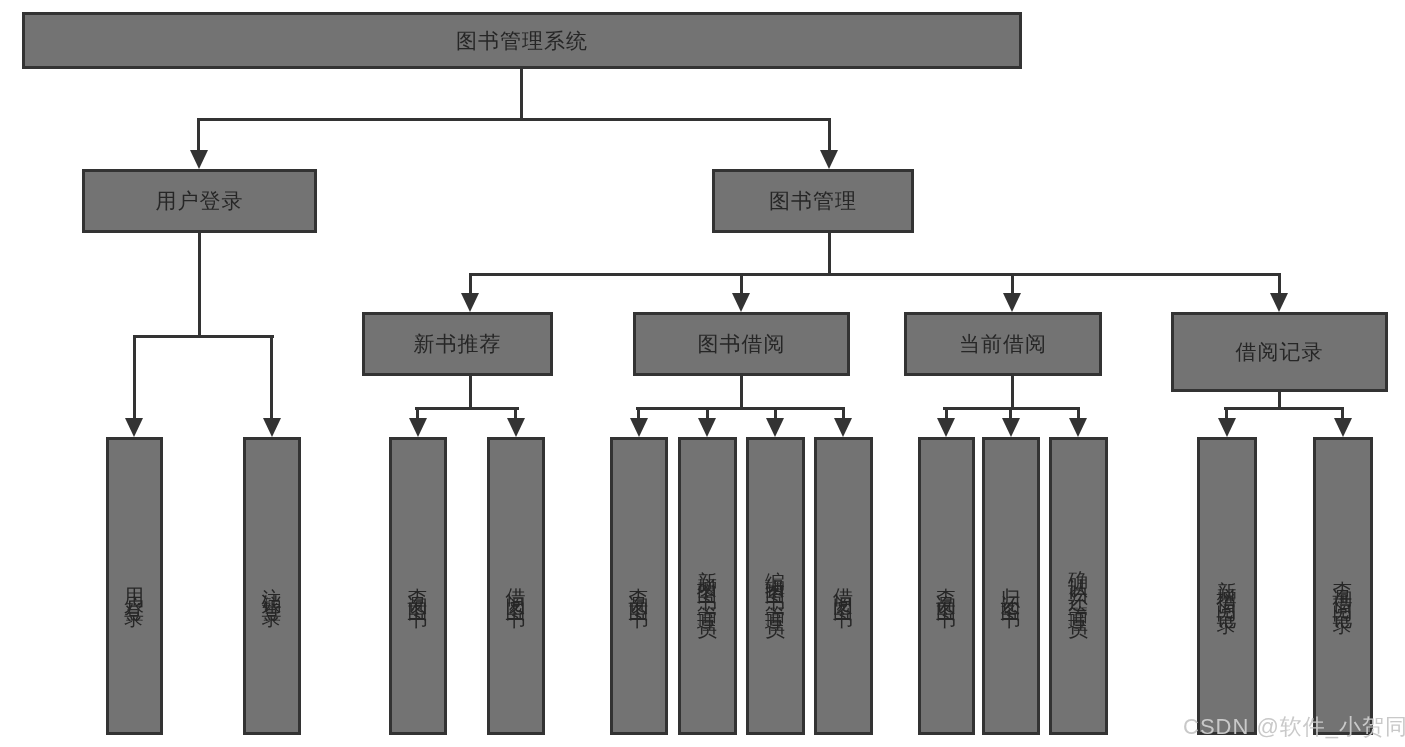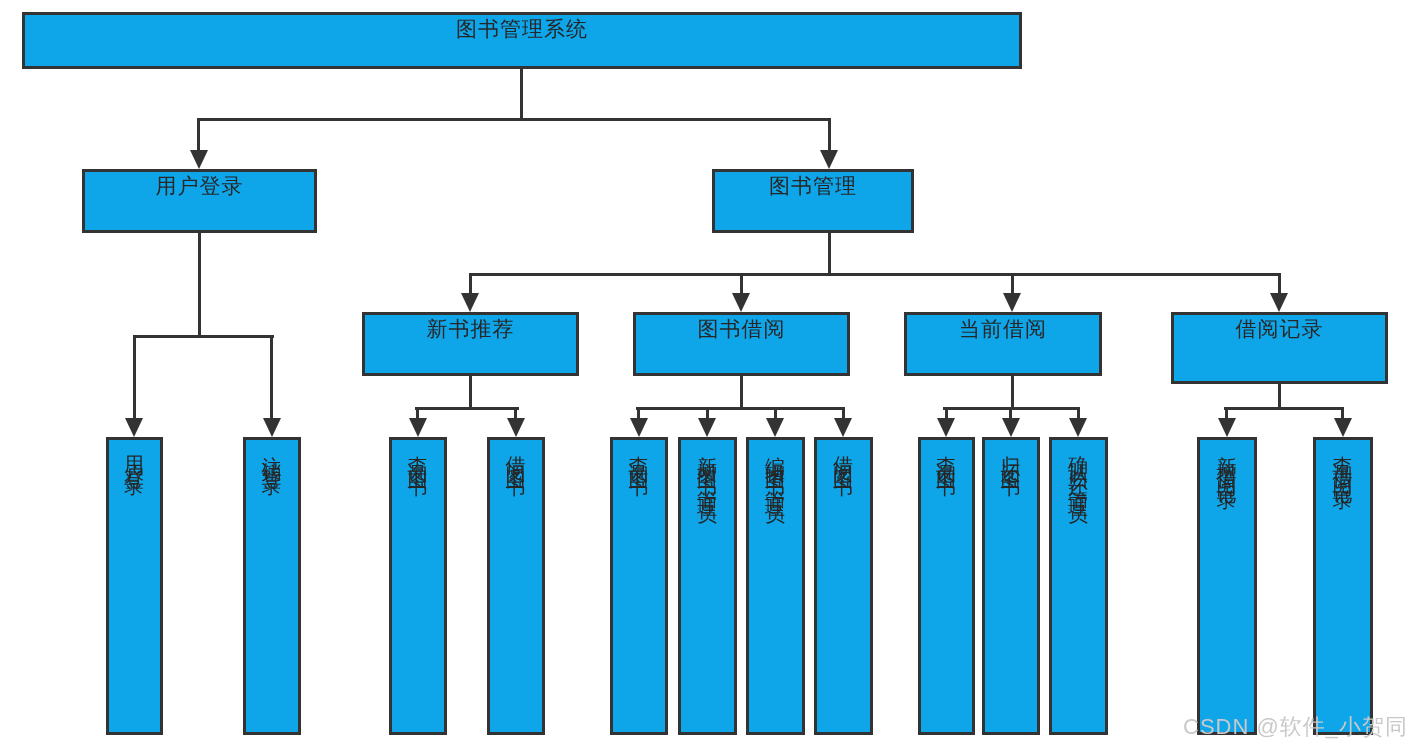--- a/index.html
+++ b/index.html
@@ -13,23 +13,23 @@
     position:relative;
     width:1405px;height:747px;
     background:var(--background);
     font-family:"Liberation Sans", sans-serif;
     overflow:hidden;
   }
   .box{
     position:absolute;
     box-sizing:border-box;
     border:3px solid var(--line);
-    background:#0ea5e9;
+    background:#737373;
     display:flex;
-    align-items:flex-start;
+    align-items:center;
     justify-content:center;
     color:var(--text);
     font-size:21px;
     letter-spacing:1px;
     z-index:2;
   }
   .leaf{font-size:20px;}
   .vtext{
     writing-mode:vertical-rl;
     text-orientation:mixed;
@@ -68,30 +68,30 @@
     <span>图书管理系统</span>
   </div>
 
   <div class="box" style="left:82px;top:169px;width:235px;height:64px">
     <span>用户登录</span>
   </div>
   <div class="box" style="left:712px;top:169px;width:202px;height:64px">
     <span>图书管理</span>
   </div>
 
-  <div class="box" style="left:362px;top:312px;width:217px;height:64px">
+  <div class="box" style="left:362px;top:312px;width:191px;height:64px">
     <span>新书推荐</span>
   </div>
   <div class="box" style="left:633px;top:312px;width:217px;height:64px">
     <span>图书借阅</span>
   </div>
   <div class="box" style="left:904px;top:312px;width:198px;height:64px">
     <span>当前借阅</span>
   </div>
-  <div class="box" style="left:1171px;top:312px;width:217px;height:72px">
+  <div class="box" style="left:1171px;top:312px;width:217px;height:80px">
     <span>借阅记录</span>
   </div>
 
   <div class="box leaf" style="left:106px;top:437px;width:57px;height:298px">
     <span class="vtext">用户登录</span>
   </div>
   <div class="box leaf" style="left:243px;top:437px;width:58px;height:298px">
     <span class="vtext">注销登录</span>
   </div>
   <div class="box leaf" style="left:389px;top:437px;width:58px;height:298px">

